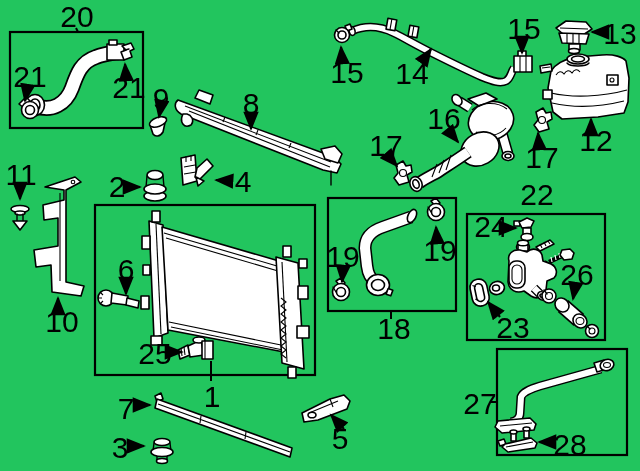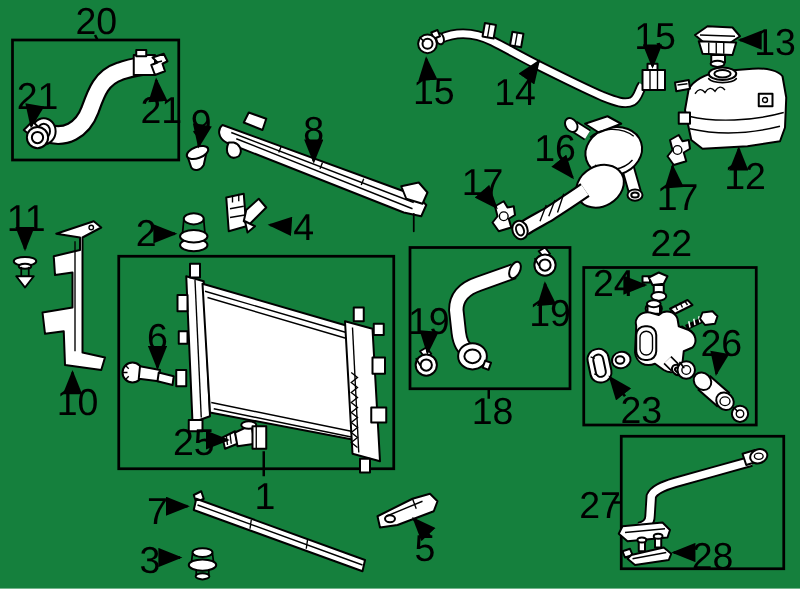--- a/index.html
+++ b/index.html
@@ -1,16 +1,16 @@
 <!DOCTYPE html>
 <html><head>
 <meta charset="utf-8">
 <style>
   html,body{margin:0;padding:0;background:#fff;}
-  .stage{width:640px;height:471px;position:relative;background:#15803d;overflow:hidden;}
+  .stage{width:640px;height:471px;position:relative;background:#22c55e;overflow:hidden;}
   svg{display:block;}
   .callout{font-family:"Liberation Sans",sans-serif;font-size:30px;fill:#000;}
   .fw{fill:#fff;stroke:#000;stroke-width:1.6;stroke-linejoin:round;}
   .ln{fill:none;stroke:#000;stroke-width:1.4;stroke-linejoin:round;stroke-linecap:round;}
   .thin{fill:none;stroke:#000;stroke-width:1.1;}
   .box{fill:none;stroke:#000;stroke-width:2.2;}
   .arrow{fill:none;stroke:#000;stroke-width:2.2;}
   .tick{fill:none;stroke:#000;stroke-width:2;}
   .tB{fill:none;stroke:#000;stroke-linecap:butt;}
   .tW{fill:none;stroke:#fff;stroke-linecap:butt;}

